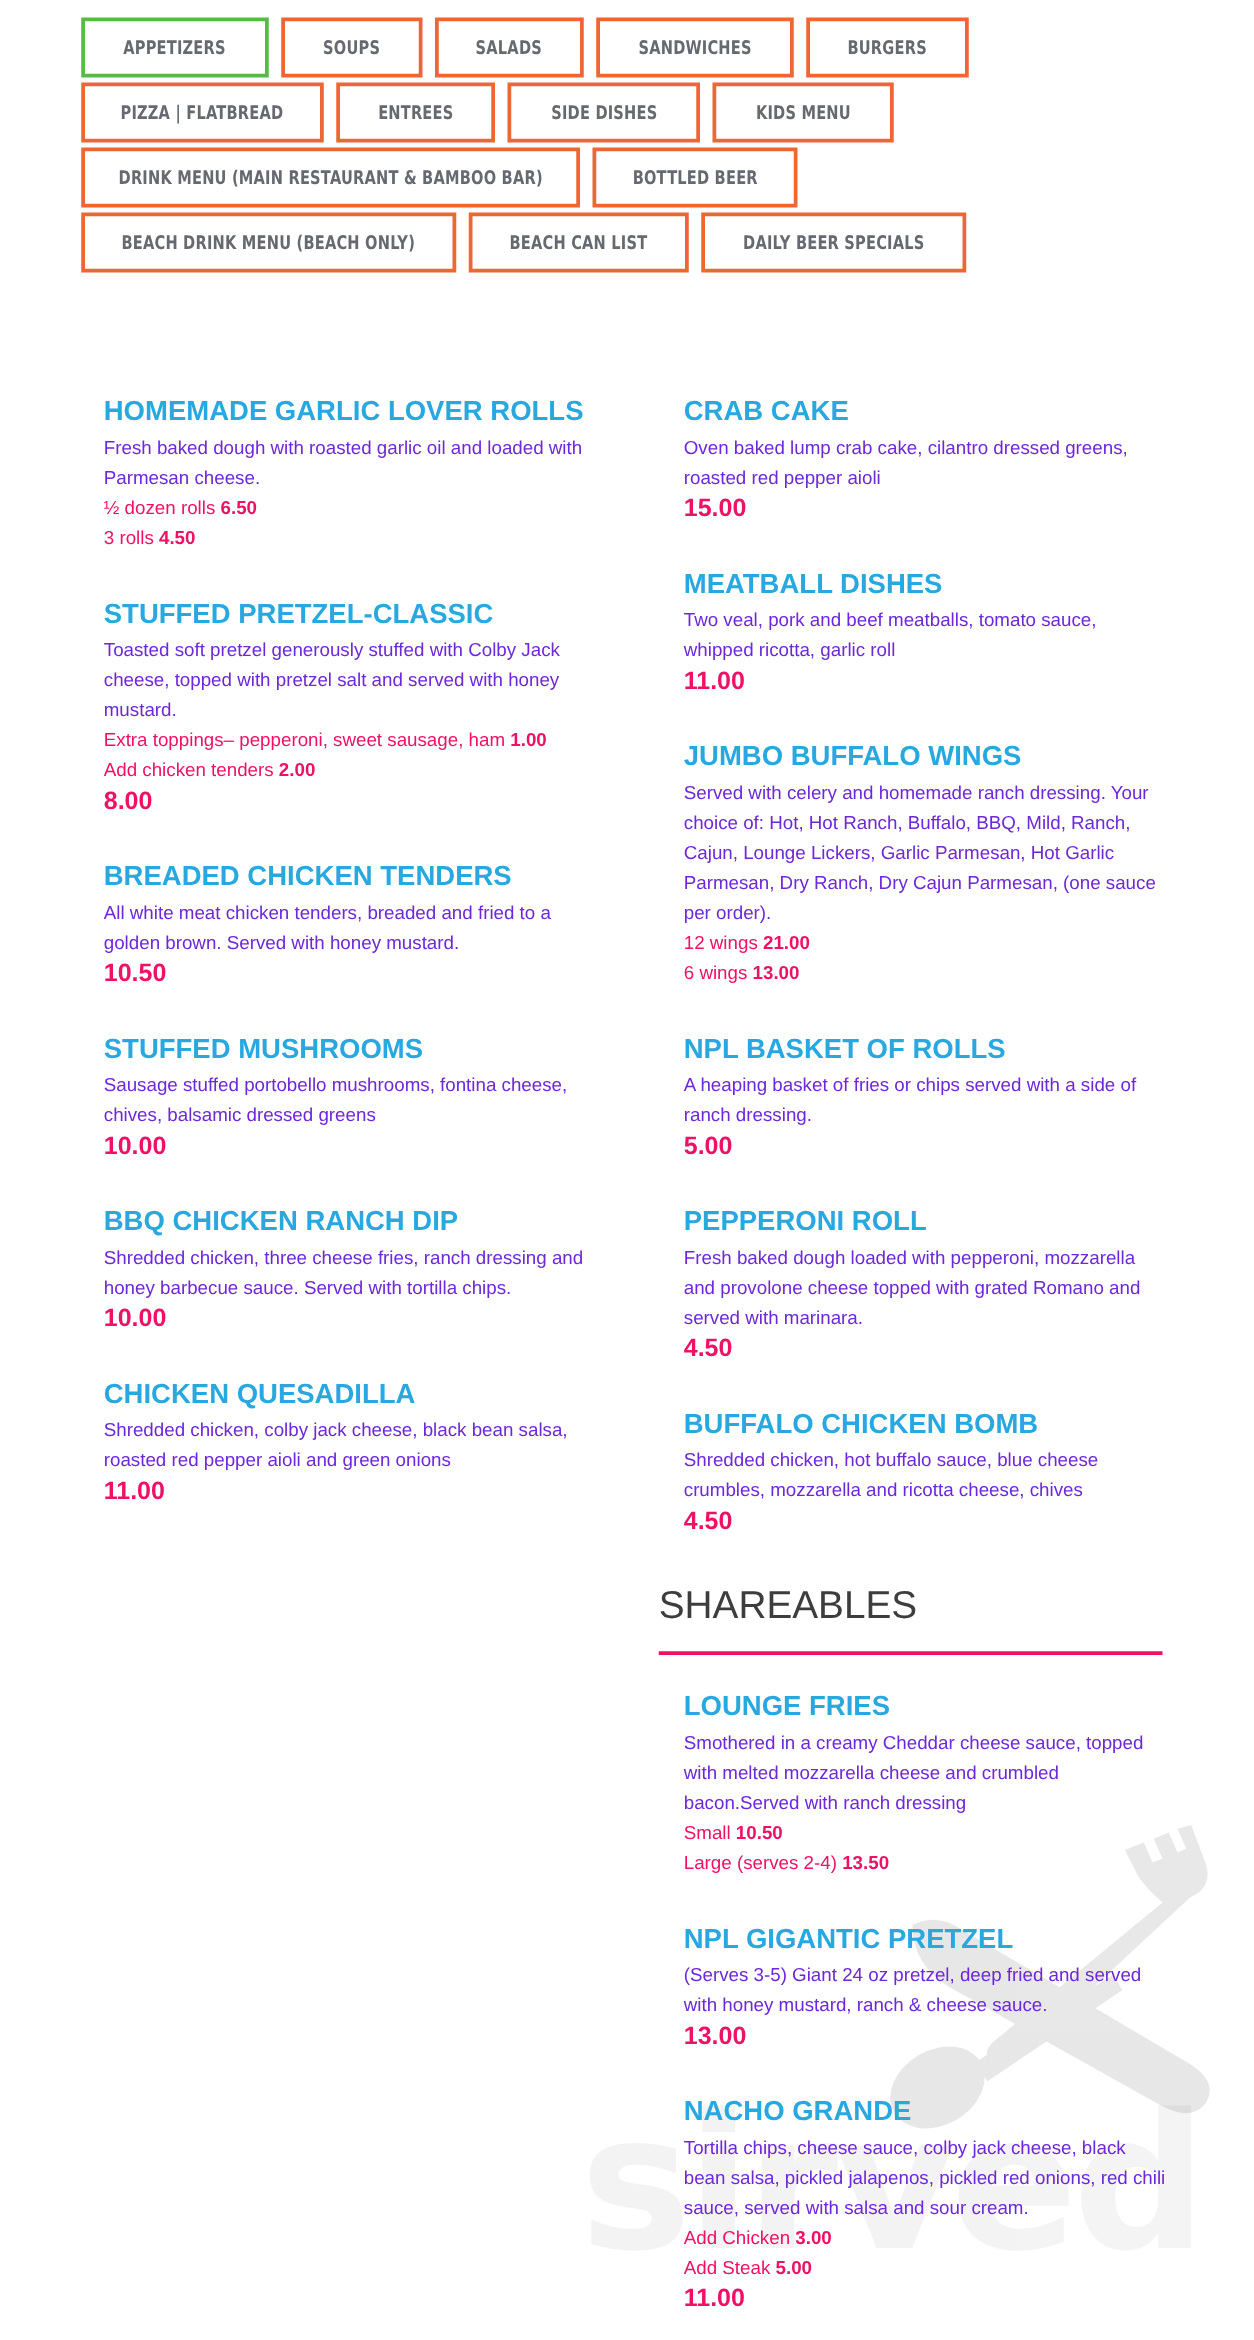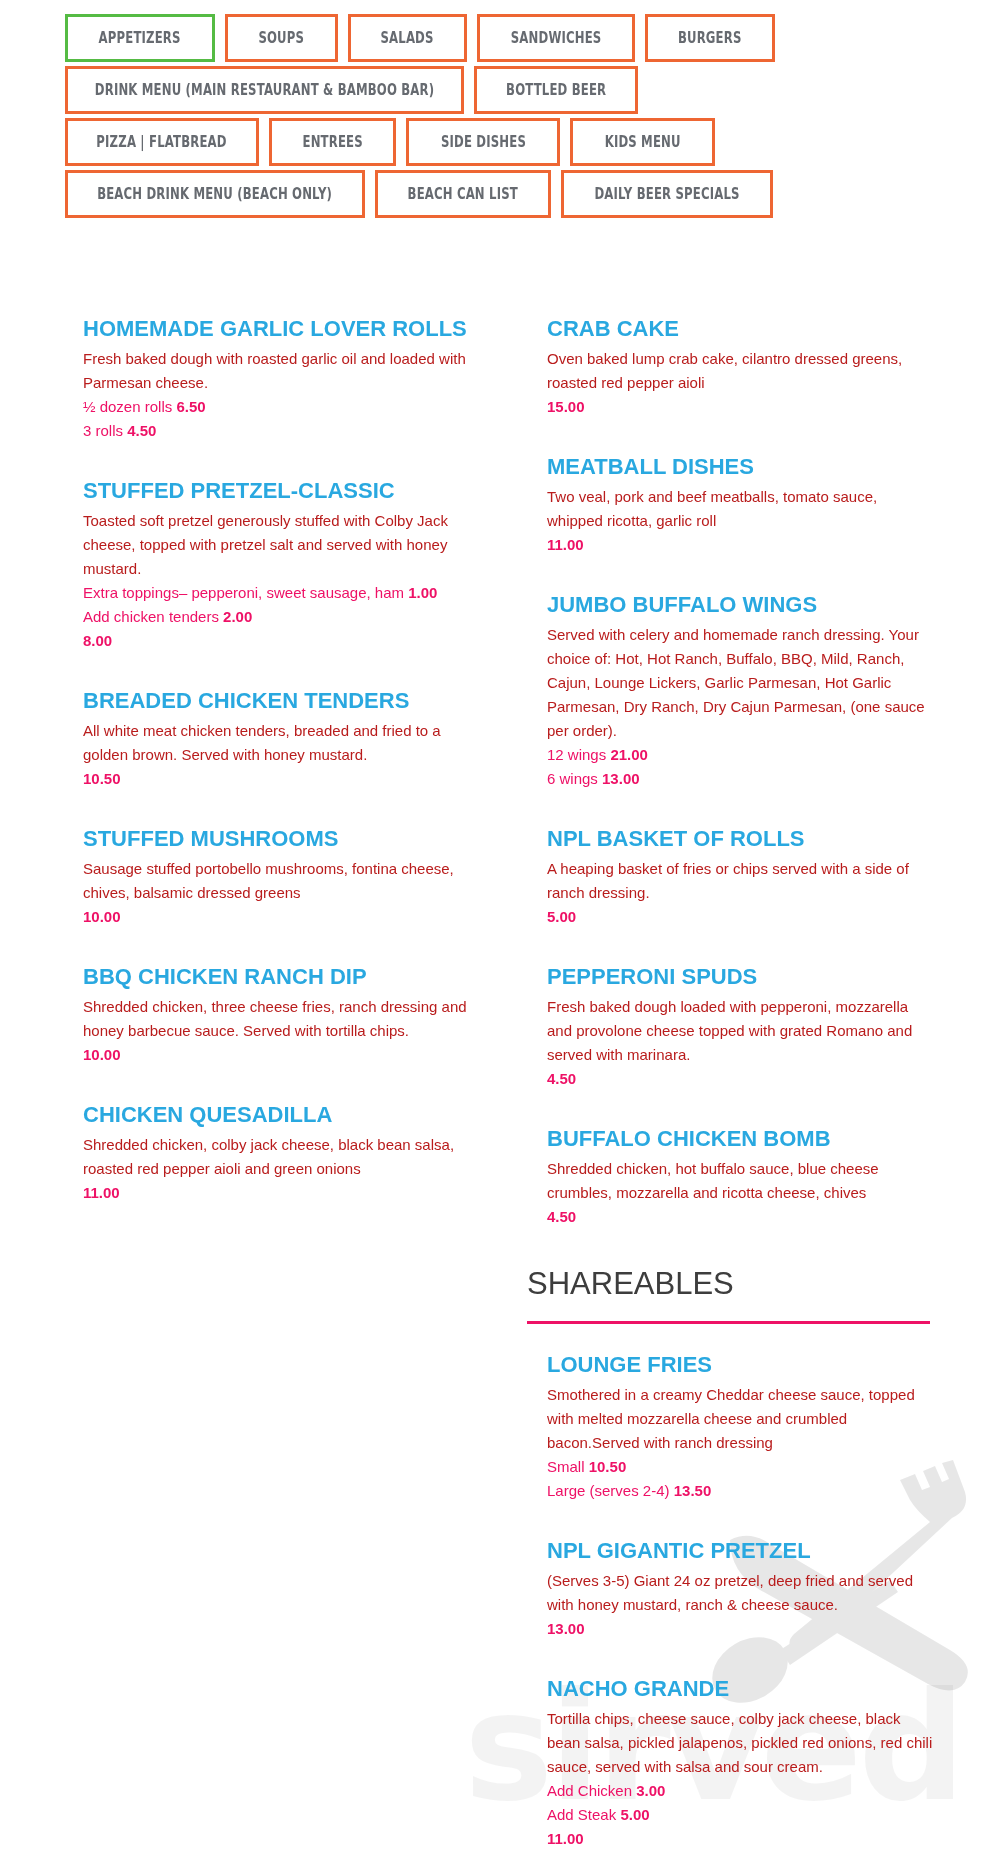--- a/index.html
+++ b/index.html
@@ -70,33 +70,33 @@
       font-size: 22px;
       line-height: 26px;
       font-weight: bold;
       color: #29a8e0;
       font-family: "Liberation Sans", sans-serif;
     }
     .item .desc {
       margin: 0;
       font-size: 15px;
       line-height: 24px;
-      color: #b91c1c;
+      color: #6d28d9;
     }
     .item .opt {
       font-size: 15px;
       line-height: 24px;
       color: #ee1166;
     }
     .item .opt b, .item .price {
       font-weight: bold;
       color: #ee1166;
     }
     .item .price {
-      font-size: 15px;
+      font-size: 20px;
       line-height: 24px;
       display: block;
     }
 
     .section-head {
       margin: 20px 0 0 0;
       font-size: 31px;
       line-height: 40px;
       font-weight: normal;
       color: #3d3d3d;
@@ -148,39 +148,39 @@
         <span>SALADS</span>
       </div>
     <div class="tab" style="width:158px">
         <span>SANDWICHES</span>
       </div>
     <div class="tab" style="width:130px">
         <span>BURGERS</span>
       </div>
   </div>
   <div class="tab-row">
+    <div class="tab" style="width:194px">
+        <span>PIZZA | FLATBREAD</span>
+      </div>
+    <div class="tab" style="width:127px">
+        <span>ENTREES</span>
+      </div>
+    <div class="tab" style="width:154px">
+        <span>SIDE DISHES</span>
+      </div>
+    <div class="tab" style="width:145px">
+        <span>KIDS MENU</span>
+      </div>
+  </div>
+  <div class="tab-row">
     <div class="tab" style="width:399px">
         <span>DRINK MENU (MAIN RESTAURANT &amp; BAMBOO BAR)</span>
       </div>
     <div class="tab" style="width:164px">
         <span>BOTTLED BEER</span>
-      </div>
-  </div>
-  <div class="tab-row">
-    <div class="tab" style="width:194px">
-        <span>PIZZA | FLATBREAD</span>
-      </div>
-    <div class="tab" style="width:127px">
-        <span>ENTREES</span>
-      </div>
-    <div class="tab" style="width:154px">
-        <span>SIDE DISHES</span>
-      </div>
-    <div class="tab" style="width:145px">
-        <span>KIDS MENU</span>
       </div>
   </div>
   <div class="tab-row">
     <div class="tab" style="width:300px">
         <span>BEACH DRINK MENU (BEACH ONLY)</span>
       </div>
     <div class="tab" style="width:176px">
         <span>BEACH CAN LIST</span>
       </div>
     <div class="tab" style="width:212px">
@@ -265,21 +265,21 @@
     <div class="opt"><span>6 wings</span> <b>13.00</b></div>
   </div>
 
   <div class="item">
     <h3>NPL BASKET OF ROLLS</h3>
     <p class="desc">A heaping basket of fries or chips served with a side of ranch dressing.</p>
     <span class="price">5.00</span>
   </div>
 
   <div class="item">
-    <h3>PEPPERONI SPUDS</h3>
+    <h3>PEPPERONI ROLL</h3>
     <p class="desc">Fresh baked dough loaded with pepperoni, mozzarella and provolone cheese topped with grated Romano and served with marinara.</p>
     <span class="price">4.50</span>
   </div>
 
   <div class="item">
     <h3>BUFFALO CHICKEN BOMB</h3>
     <p class="desc">Shredded chicken, hot buffalo sauce, blue cheese crumbles, mozzarella and ricotta cheese, chives</p>
     <span class="price">4.50</span>
   </div>
 

